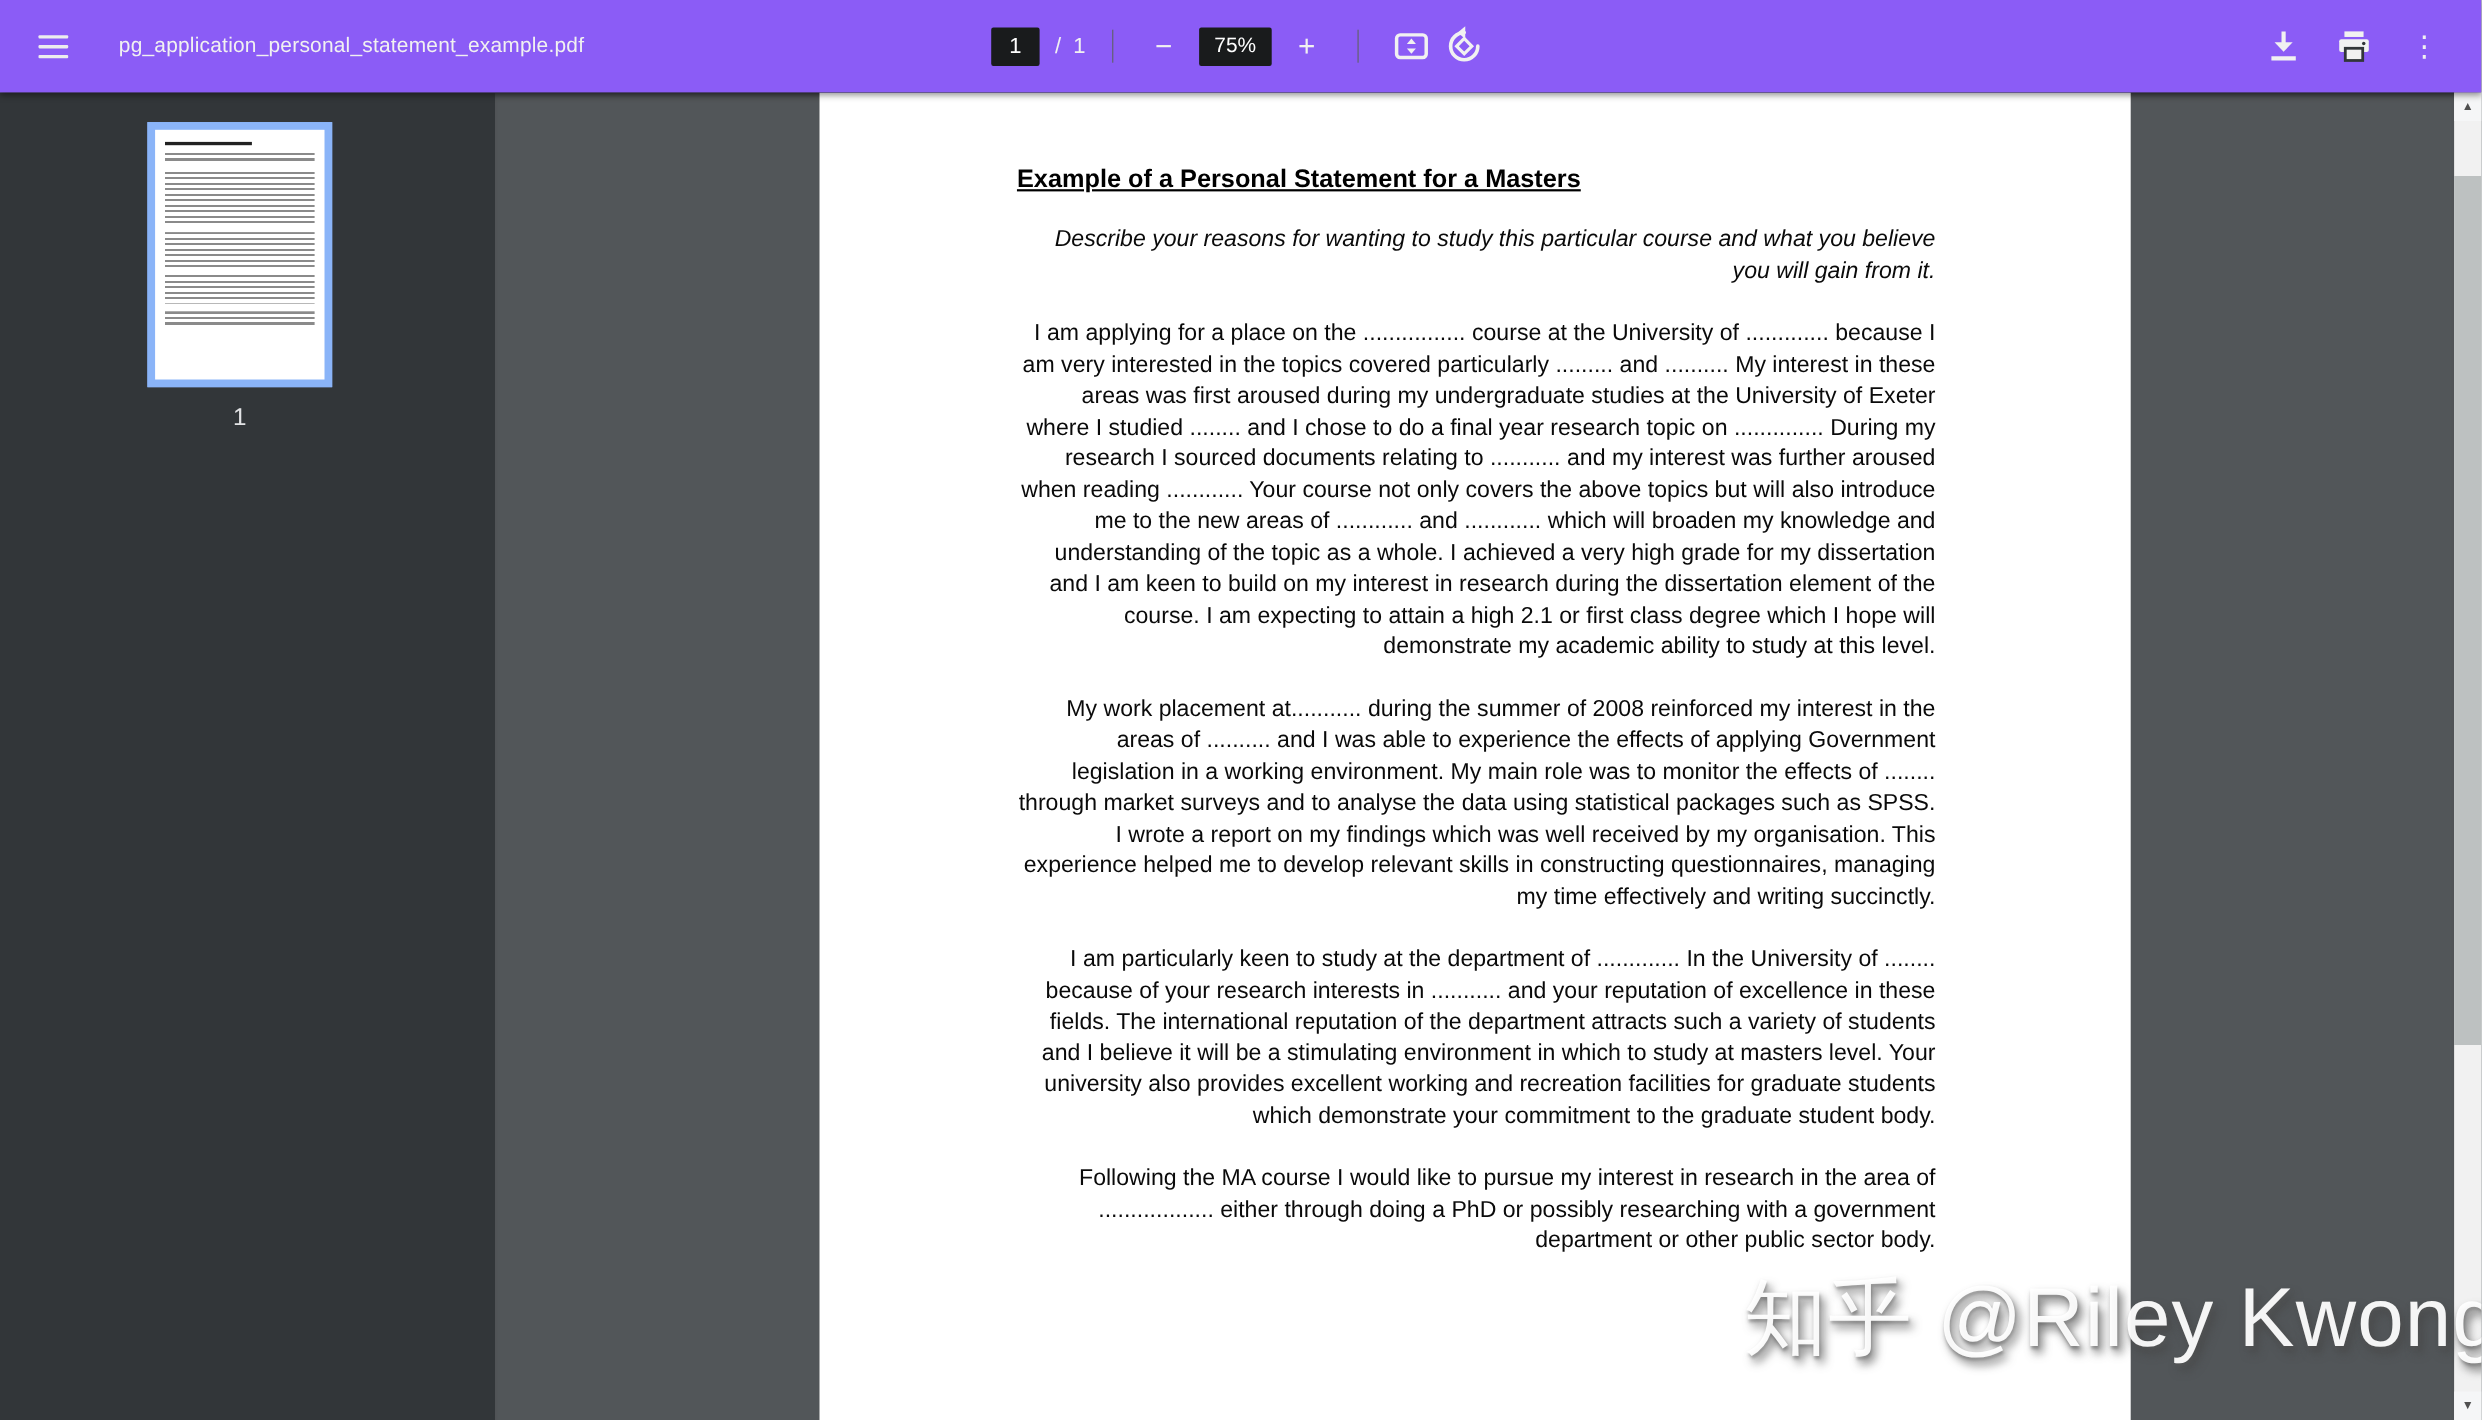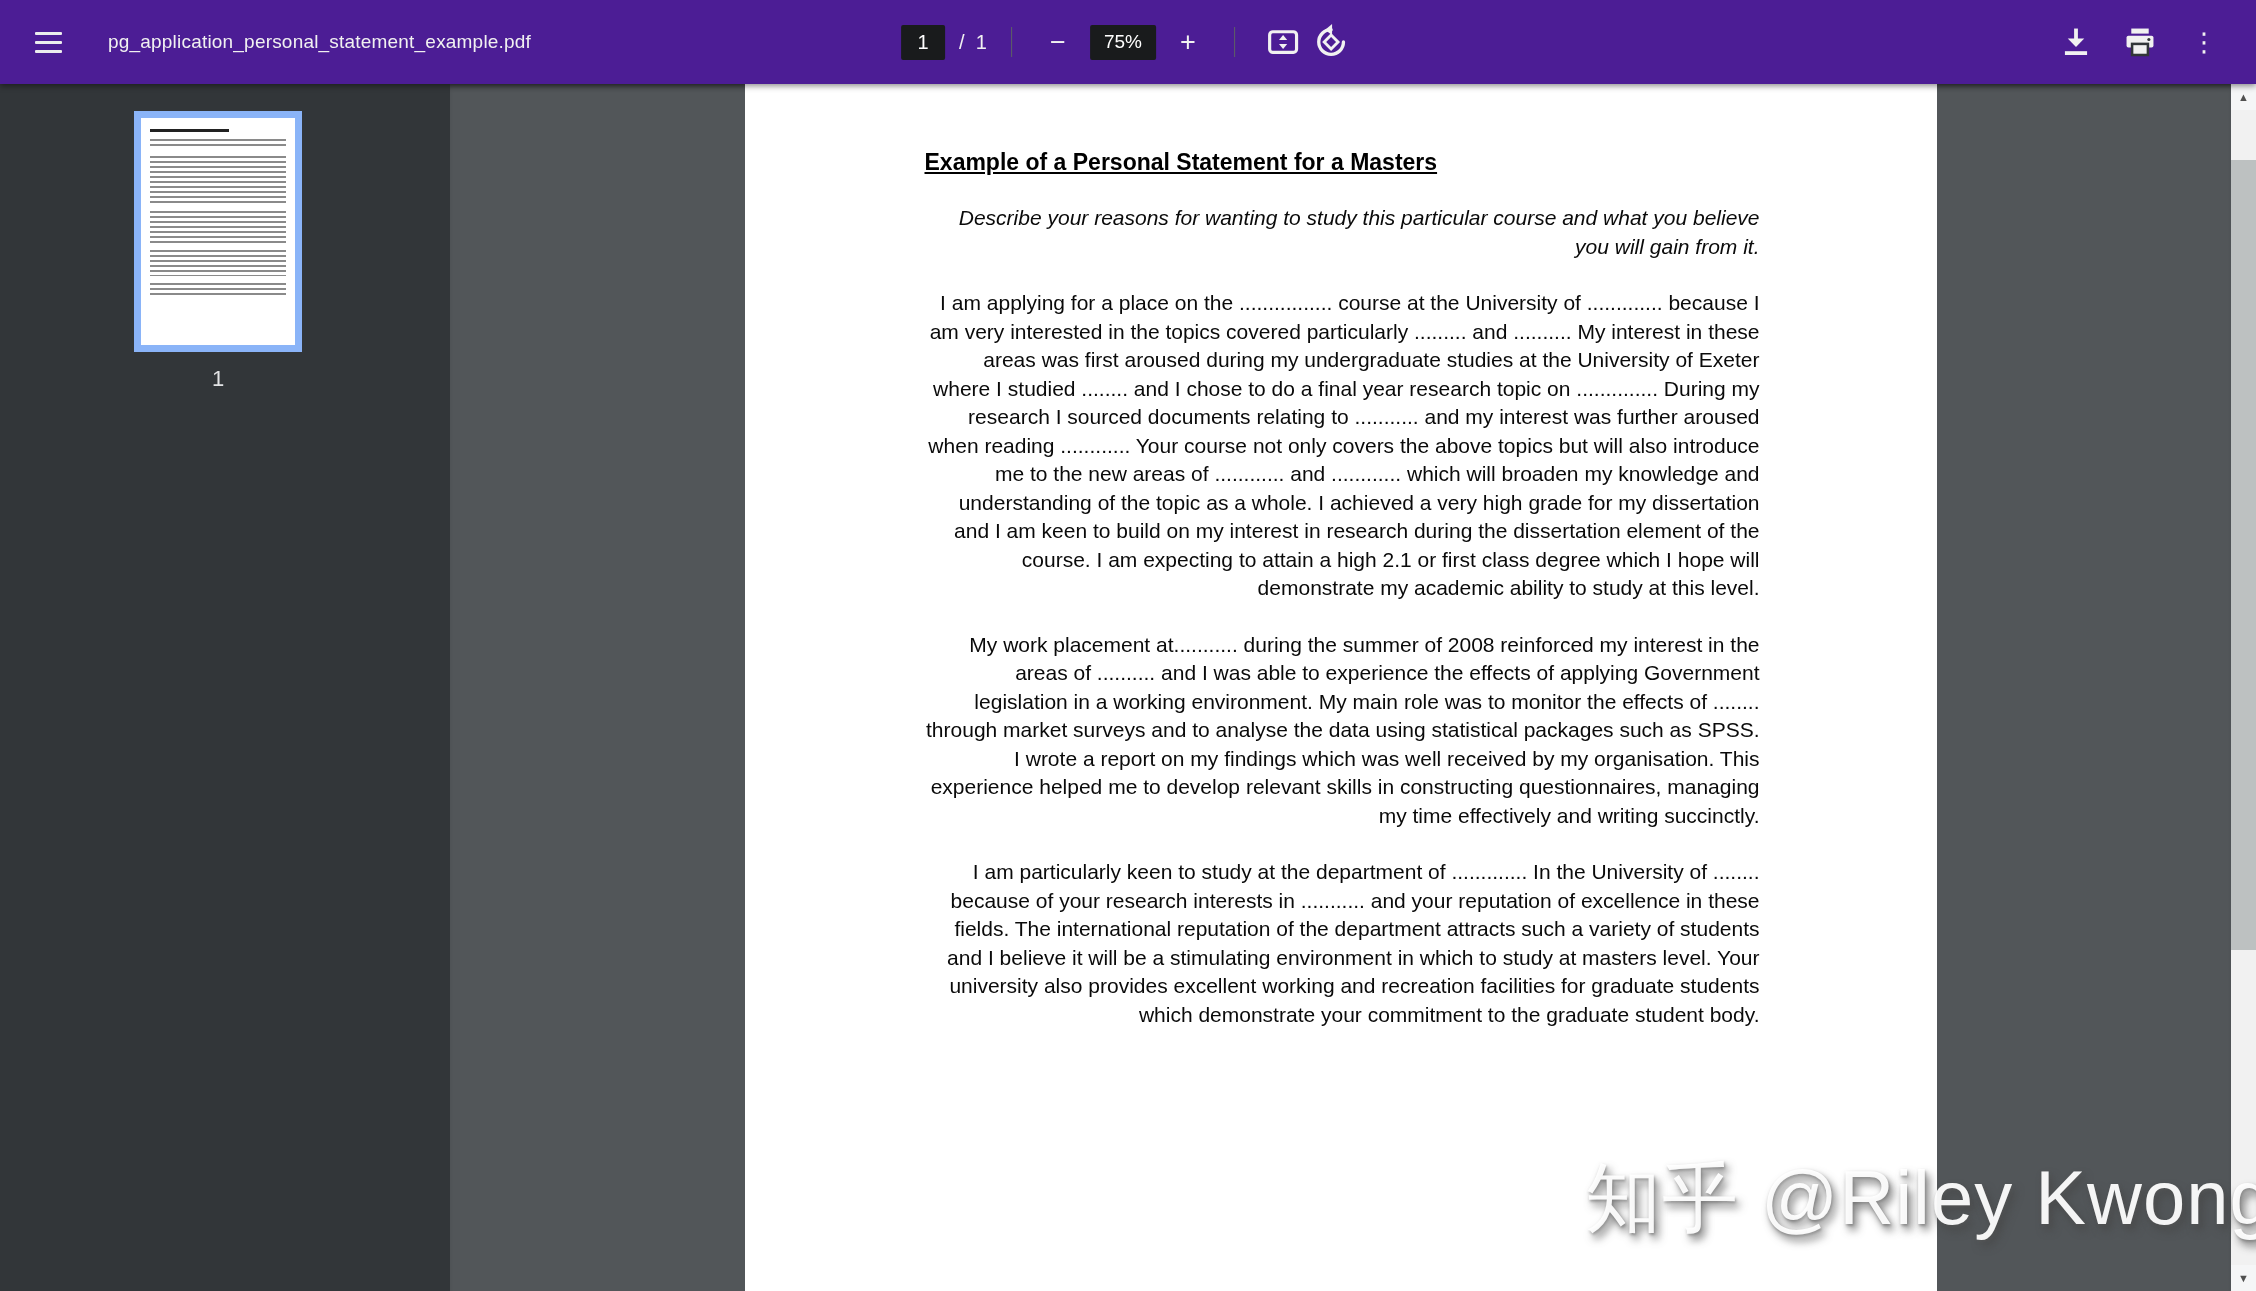--- a/index.html
+++ b/index.html
@@ -3,21 +3,21 @@
 <meta charset="utf-8">
 <style>
   * { margin:0; padding:0; box-sizing:border-box; }
   html,body { width:2256px; height:1291px; overflow:hidden; font-family:"Liberation Sans","DejaVu Sans",sans-serif; }
 
   .app { position:relative; width:2256px; height:1291px; background:#525659; overflow:hidden; }
 
   
   .toolbar {
     position:absolute; top:0; left:0; right:0; height:84px;
-    background:#4c1d95; color:#f1f1f1; z-index:30;
+    background:#8b5cf6; color:#f1f1f1; z-index:30;
     box-shadow:0 2px 6px rgba(0,0,0,.45);
   }
   .tb-left { position:absolute; left:24px; top:0; height:84px; display:flex; align-items:center; }
   .icon-btn {
     background:transparent; border:none; cursor:pointer; color:#f1f1f1;
     width:48px; height:48px; display:flex; align-items:center; justify-content:center;
     border-radius:50%;
   }
   .hamburger { display:flex; flex-direction:column; gap:6px; }
   .hamburger i { display:block; width:27px; height:3px; background:#ecedee; border-radius:1px; }
@@ -160,20 +160,21 @@
       <div class="thumb-num">1</div>
     </aside>
 
     <main class="viewer">
       <div class="page">
         <h1 class="doc-title">Example of a Personal Statement for a Masters</h1>
         <p class="doc-prompt">Describe your reasons for wanting to study this particular course and what you believe you will gain from it.</p>
         <p>I am applying for a place on the ................ course at the University of ............. because I am very interested in the topics covered particularly ......... and ..........  My interest in these areas was first aroused during my undergraduate studies at the University of Exeter where I studied ........ and I chose to do a final year research topic on ..............  During my research I sourced documents relating to ........... and my interest was further aroused when reading ............ Your course not only covers the above topics but will also introduce me to the new areas of ............ and ............ which will broaden my knowledge and understanding of the topic as a whole. I achieved a very high grade for my dissertation and I am keen to build on my interest in research during the dissertation element of the course. I am expecting to attain a high 2.1 or first class degree which I hope will demonstrate my academic ability to study at this level.</p>
         <p>My work placement at........... during the summer of 2008 reinforced my interest in the areas of .......... and I was able to experience the effects of applying Government legislation in a working environment. My main role was to monitor the effects of ........ through market surveys and to analyse the data using statistical packages such as SPSS. I wrote a report on my findings which was well received by my organisation. This experience helped me to develop relevant skills in constructing questionnaires, managing my time effectively and writing succinctly.</p>
         <p>I am particularly keen to study at the department of ............. In the University of ........ because of your research interests in ........... and your reputation of excellence in these fields. The international reputation of the department attracts such a variety of students and I believe it will be a stimulating environment in which to study at masters level. Your university also provides excellent working and recreation facilities for graduate students which demonstrate your commitment to the graduate student body.</p>
+        <p>Following the MA course I would like to pursue my interest in research in the area of .................. either through doing a PhD or possibly researching with a government department or other public sector body.</p>
       </div>
     </main>
 
     <div class="scrollbar">
       <div class="sb-btn sb-up">▲</div>
       <div class="sb-thumb"></div>
       <div class="sb-btn sb-down">▼</div>
     </div>
   </div>
 

